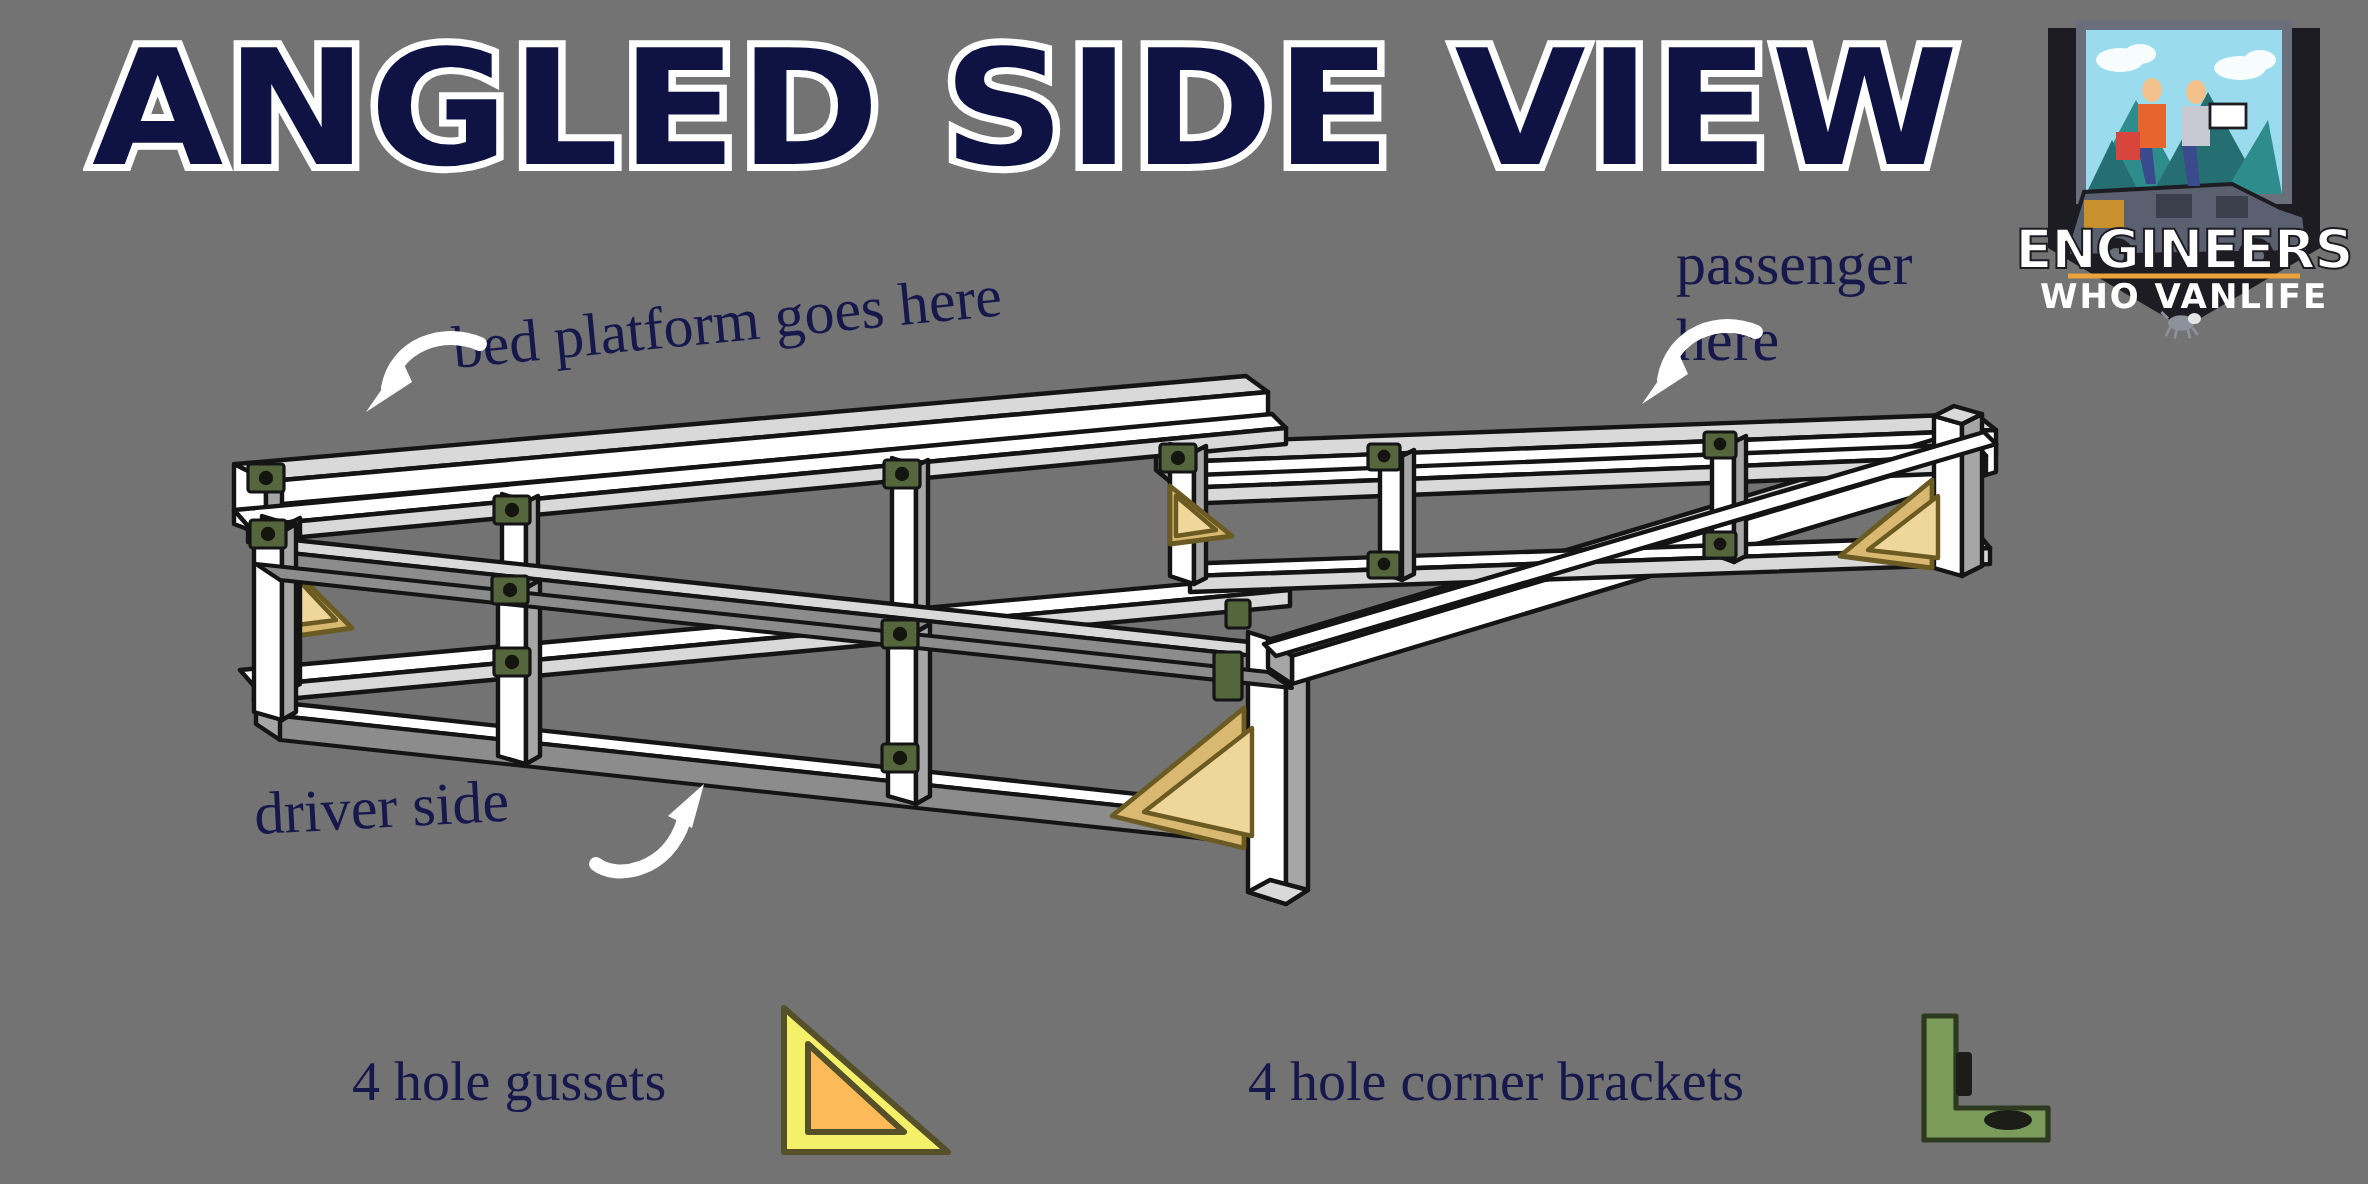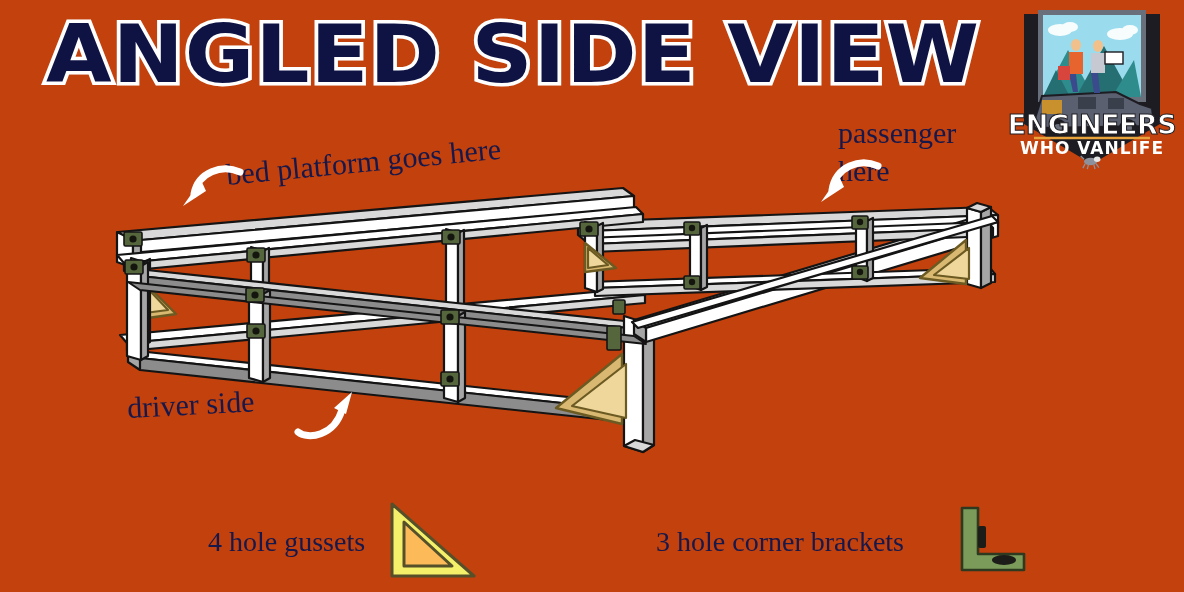--- a/index.html
+++ b/index.html
@@ -76,33 +76,32 @@
     transform-origin: left bottom;
   }
 
   
   .legend-label {
     position: absolute;
     color: #16184C;
     font-family: "Liberation Serif", serif;
     font-size: 28px;
     white-space: nowrap;
-    margin-left: 32px;
   }
   #legend-gusset-label { left: 176px; top: 526px; }
   #legend-bracket-label { left: 624px; top: 526px; }
   #legend-gusset-icon { position: absolute; left: 386px; top: 500px; width: 94px; height: 80px; }
   #legend-bracket-icon { position: absolute; left: 956px; top: 506px; width: 72px; height: 68px; }
 
   svg { display: block; overflow: visible; }
 </style>
 </head>
 <body>
 
-<div id="stage" style="background: #c2410c;">
+<div id="stage" style="background: #737373;">
 
   <svg id="diagram" width="1184" height="592" viewBox="0 0 1184 592" style="position:absolute;left:0;top:0;">
     <defs>
       <style>
         .tf { fill:#FFFFFF; stroke:#141414; stroke-width:2.2; stroke-linejoin:round; }
         .ts { fill:#D9D9D9; stroke:#141414; stroke-width:2.2; stroke-linejoin:round; }
         .td { fill:#A6A6A6; stroke:#141414; stroke-width:2.2; stroke-linejoin:round; }
         .tk { fill:#8C8C8C; stroke:#141414; stroke-width:2.0; stroke-linejoin:round; }
         .gus { fill:#D9B871; stroke:#6B5A22; stroke-width:2.4; stroke-linejoin:round; }
         .gusL{ fill:#EFD79B; stroke:#6B5A22; stroke-width:2.2; stroke-linejoin:round; }
@@ -387,20 +386,20 @@
     <path d="M2 44 C12 52 38 48 46 22" stroke="#FFFFFF" stroke-width="7" fill="none" stroke-linecap="round"></path>
     <polygon points="56,4 38,20 50,26" fill="#FFFFFF"></polygon>
   </svg>
 
   <div class="legend-label" id="legend-gusset-label">4 hole gussets</div>
   <svg id="legend-gusset-icon" viewBox="0 0 94 80">
     <polygon points="6,4 88,76 6,76" fill="#F5F06A" stroke="#55502A" stroke-width="3" stroke-linejoin="round"></polygon>
     <polygon points="18,22 66,66 18,66" fill="#FDBA58" stroke="#55502A" stroke-width="3" stroke-linejoin="round"></polygon>
   </svg>
 
-  <div class="legend-label" id="legend-bracket-label">3 hole corner brackets</div>
+  <div class="legend-label" id="legend-bracket-label">4 hole corner brackets</div>
   <svg id="legend-bracket-icon" viewBox="0 0 72 68">
     <path d="M6 2 H22 V48 H68 V64 H6 Z" fill="#7B9B5A" stroke="#2E3A20" stroke-width="2.6" stroke-linejoin="round"></path>
     <rect x="22" y="20" width="8" height="22" rx="2" fill="#1C1C18"></rect>
     <ellipse cx="48" cy="54" rx="12" ry="5" fill="#1C1C18"></ellipse>
   </svg>
 
 </div>
 
 </body></html>

